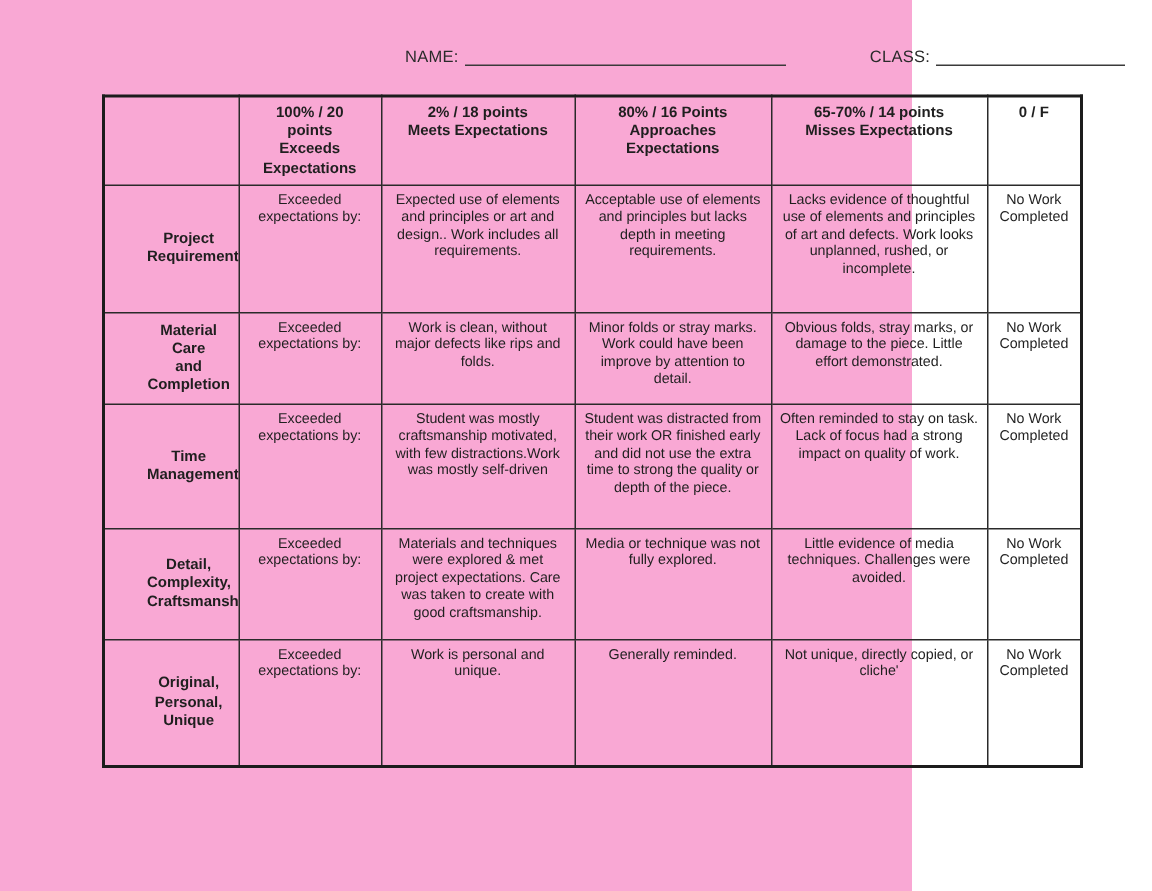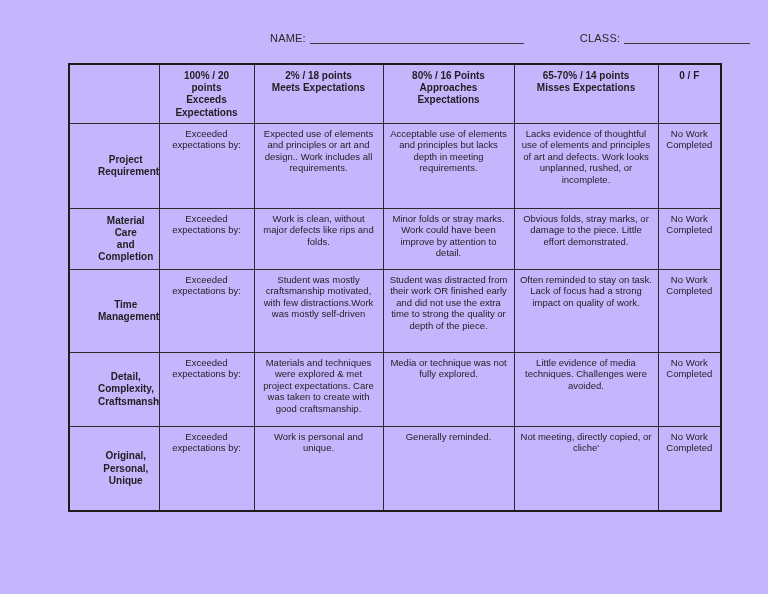--- a/index.html
+++ b/index.html
@@ -3,21 +3,21 @@
 <meta charset="utf-8">
 <style>
   * { margin: 0; padding: 0; box-sizing: border-box; }
   html, body {
     width: 768px; height: 594px;
     background: #ffffff;
     font-family: "Liberation Sans", "DejaVu Sans", sans-serif;
     color: #1f1f1f;
     overflow: hidden;
   }
-  .page { position: relative; width: 768px; height: 594px; background:#c4b5fd; }
+  .page { position: relative; width: 608px; height: 594px; background:#f9a8d4; }
 
   
   .name-line {
     position: absolute; left: 270px; top: 31px;
     display: flex; align-items: flex-end;
     font-size: 11px; letter-spacing: .2px; color: #2a2a2a;
     white-space: nowrap;
   }
   .blank-line {
     display: inline-block; height: 13px;
@@ -140,19 +140,19 @@
       <td>No Work Completed</td>
     </tr>
     <tr style="height:85px">
       <td class="row-head">Original,
 Personal,
 Unique</td>
       <td>Exceeded
 expectations by:</td>
       <td>Work is personal and unique.</td>
       <td>Generally reminded.</td>
-      <td>Not meeting, directly copied, or cliche'</td>
+      <td>Not unique, directly copied, or cliche'</td>
       <td>No Work Completed</td>
     </tr>
   </tbody>
     </table>
 
 </div>
 
 </body></html>

